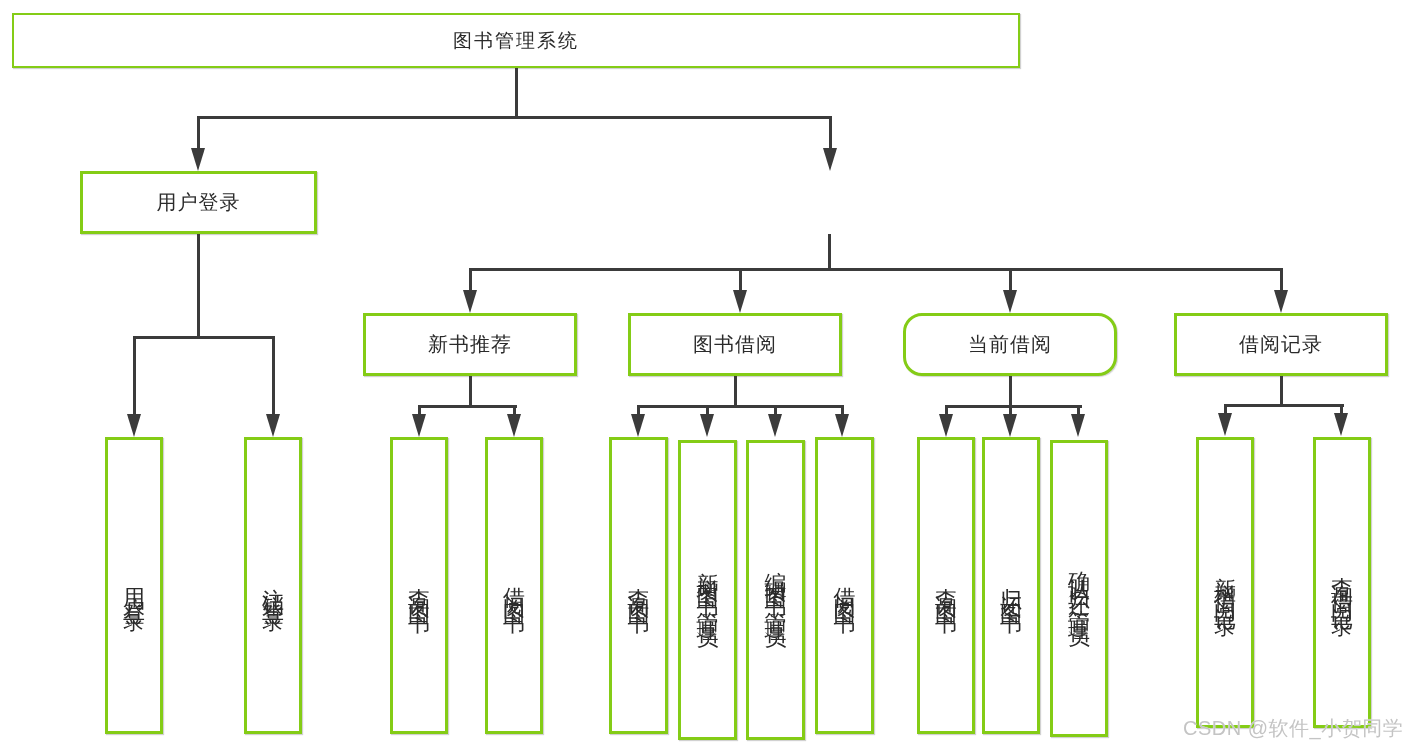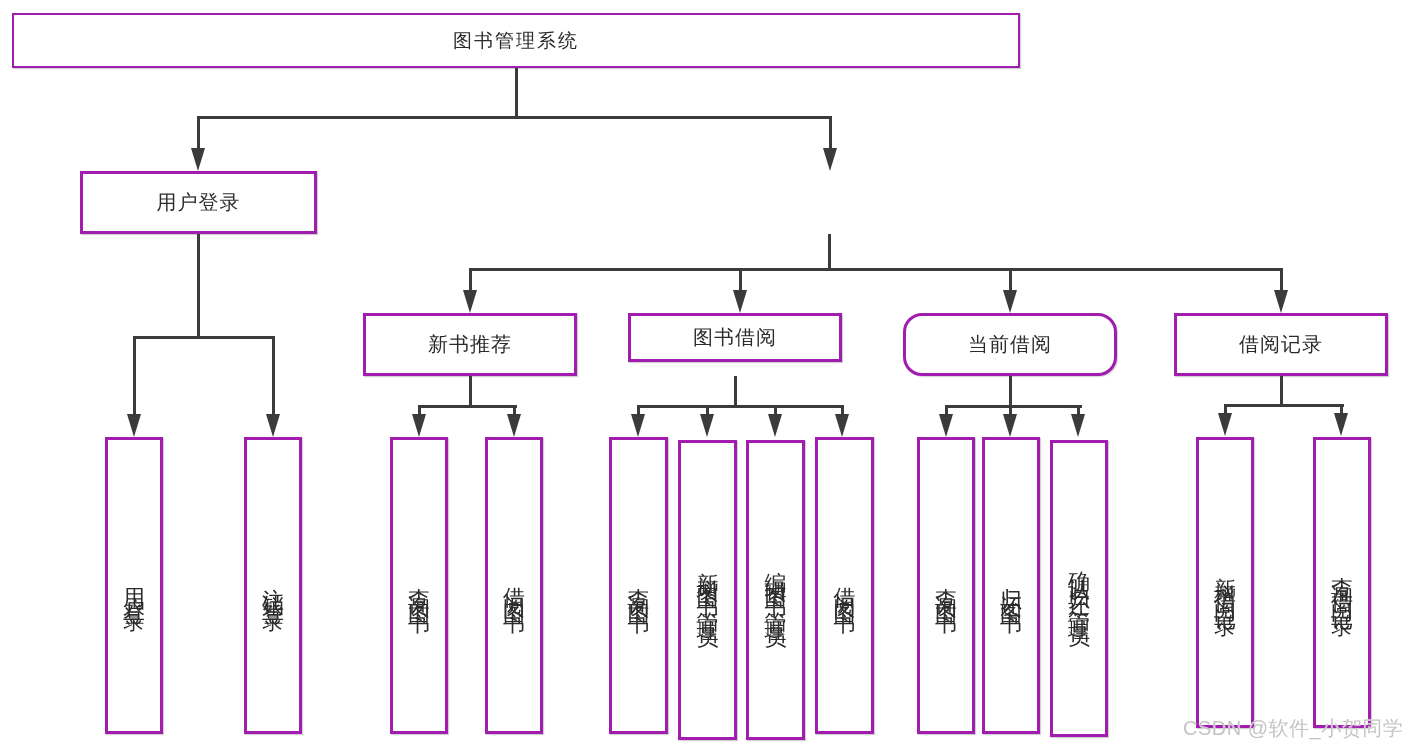--- a/index.html
+++ b/index.html
@@ -2,21 +2,21 @@
 <html><head>
 <meta charset="utf-8">
 <style>
   html,body{margin:0;padding:0;background:#ffffff;}
   .canvas{
     position:relative;width:1405px;height:747px;background:#ffffff;overflow:hidden;
     font-family:"Liberation Sans","DejaVu Sans",sans-serif;color:#2b2b2b;
   }
   .box{
     position:absolute;box-sizing:border-box;background:#ffffff;
-    border:3px solid #a21caf;display:flex;align-items:center;justify-content:center;
+    border:3px solid #84cc16;display:flex;align-items:center;justify-content:center;
     box-shadow:1px 1px 1px rgba(0,0,0,0.18);
   }
   .root-box{border-width:2px;font-size:19px;letter-spacing:2px;}
   .hdr{font-size:20px;letter-spacing:1px;}
   .vbox{flex-direction:column;}
   .vtext{
     writing-mode:vertical-rl;text-orientation:mixed;
     font-size:22px;letter-spacing:8px;line-height:1;white-space:nowrap;
   }
   .line{position:absolute;background:#3b3b3b;}
@@ -65,21 +65,21 @@
   <div class="line" style="left:739px;top:268px;width:3px;height:24px;"></div>
   <div class="arrow" style="left:733px;top:290px;"></div>
   <div class="line" style="left:1009px;top:268px;width:3px;height:24px;"></div>
   <div class="arrow" style="left:1003px;top:290px;"></div>
   <div class="line" style="left:1280px;top:268px;width:3px;height:24px;"></div>
   <div class="arrow" style="left:1274px;top:290px;"></div>
 
   <div class="box hdr" style="left:363px;top:313px;width:214px;height:63px;">
     <span>新书推荐</span>
   </div>
-  <div class="box hdr" style="left:628px;top:313px;width:214px;height:49px;">
+  <div class="box hdr" style="left:628px;top:313px;width:214px;height:63px;">
     <span>图书借阅</span>
   </div>
   <div class="box hdr" style="left:903px;top:313px;width:214px;height:63px;border-radius:19px;">
     <span>当前借阅</span>
   </div>
   <div class="box hdr" style="left:1174px;top:313px;width:214px;height:63px;">
     <span>借阅记录</span>
   </div>
 
   <div class="line" style="left:469px;top:376px;width:3px;height:31px;"></div>

